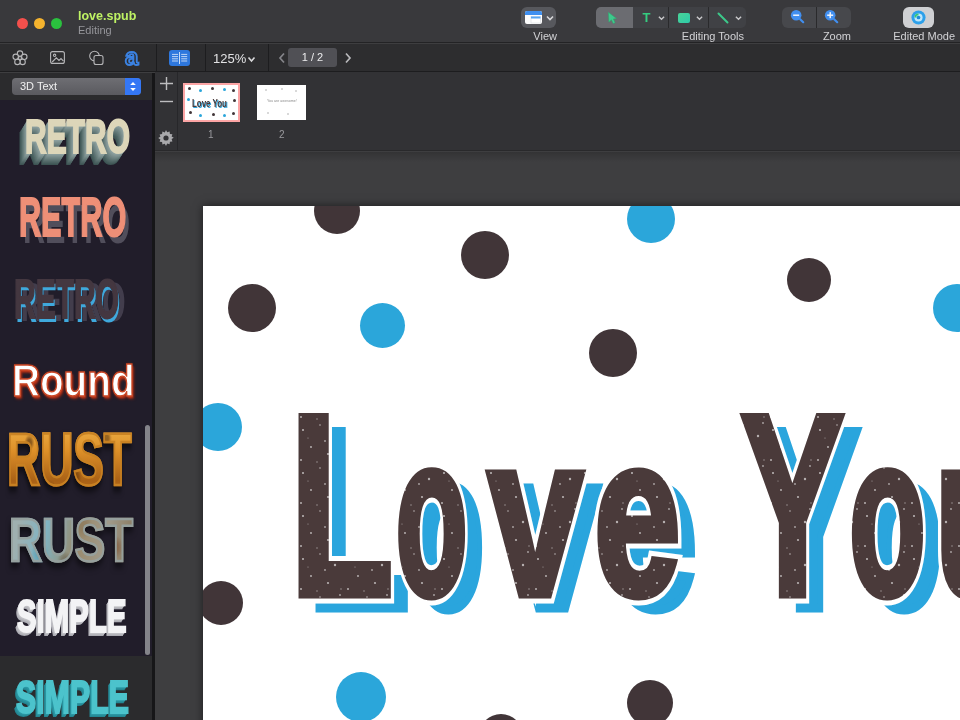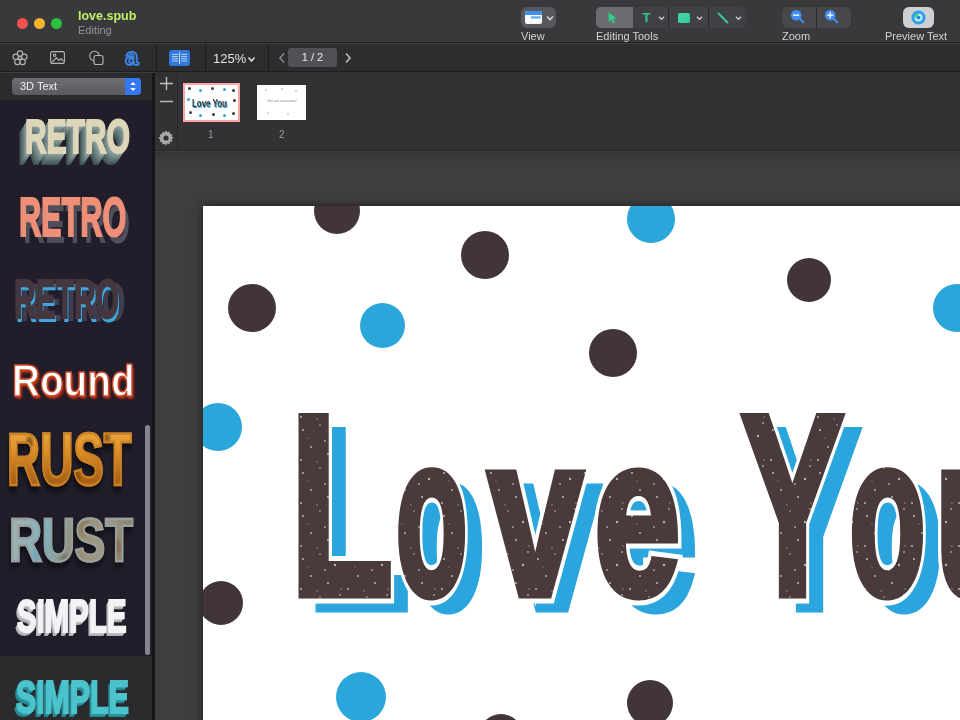--- a/index.html
+++ b/index.html
@@ -1,20 +1,20 @@
 <!DOCTYPE html>
 <html><head><meta charset="utf-8"><style>
 *{margin:0;padding:0;box-sizing:border-box}
 html,body{width:960px;height:720px;overflow:hidden;background:#3e3e40;font-family:"Liberation Sans",sans-serif}
 .abs{position:absolute}
 #titlebar{position:absolute;left:0;top:0;width:960px;height:43px;background:#39393c;border-bottom:1px solid #232325}
 .tl{position:absolute;top:18px;width:11px;height:11px;border-radius:50%}
 #title{position:absolute;left:78px;top:9px;color:#bef264;font-size:12.5px;font-weight:bold}
 #edited{position:absolute;left:78px;top:24px;color:#96969b;font-size:11px}
-.tblabel{position:absolute;top:30px;color:#d2d2d5;font-size:11px;text-align:left;white-space:nowrap}
+.tblabel{position:absolute;top:30px;color:#d2d2d5;font-size:11px;text-align:right;white-space:nowrap}
 #row2{position:absolute;left:0;top:44px;width:960px;height:28px;background:#2d2d2f;border-bottom:1px solid #1d1d1f}
 .vsep{position:absolute;top:0;width:1px;height:28px;background:#1d1d1f}
 #sidebar{position:absolute;left:0;top:73px;width:152px;height:647px;background:#2b2b2d}
 #stylepanel{position:absolute;left:0;top:27px;width:152px;height:556px;background:#211d2a}
 #seldiv{position:absolute;left:152px;top:73px;width:3px;height:647px;background:#161618}
 #dd{position:absolute;left:12px;top:5px;width:129px;height:17px;border-radius:4px;background:linear-gradient(#6e6e73,#5a5a5f);color:#f0f0f0;font-size:11px;line-height:17px;padding-left:8px}
 #ddcap{position:absolute;right:0;top:0;width:16px;height:17px;border-radius:0 4px 4px 0;background:#3477f5}
 .sitem{position:absolute;font-weight:bold;white-space:nowrap;width:max-content;transform-origin:0 0;line-height:1.149}
 #pagesbar{position:absolute;left:155px;top:72px;width:805px;height:79px;background:#323235;border-bottom:1px solid #29292b}
 #pb-sep{position:absolute;left:22px;top:0;width:1px;height:79px;background:#27272a}
@@ -83,21 +83,21 @@
   </svg>
   <div class="tblabel" style="left:782px;width:69px">Zoom</div>
 
   <div class="abs" style="left:903px;top:7px;width:31px;height:21px;background:#cfd0d3;border-radius:6px"></div>
   <svg class="abs" style="left:911px;top:10px" width="15" height="15" viewBox="0 0 17 17">
     <circle cx="8.5" cy="8.5" r="8" fill="#2da0ea"></circle>
     <circle cx="8.5" cy="8.5" r="4.6" fill="#bfe6fb"></circle>
     <path d="M8.5 3.9 a4.6 4.6 0 0 0 -4.6 4.6 h2 a2.6 2.6 0 0 1 2.6 -2.6 z" fill="#37c871"></path>
     <circle cx="8.5" cy="8.5" r="2.1" fill="#1d8ed8"></circle>
   </svg>
-  <div class="tblabel" style="left:885px;width:70px">Preview Text</div>
+  <div class="tblabel" style="left:885px;width:70px">Edited Mode</div>
 </div>
 
 <div id="row2">
   <div class="vsep" style="left:156px"></div>
   <div class="vsep" style="left:205px"></div>
   <div class="vsep" style="left:268px"></div>
   <svg class="abs" style="left:12px;top:6px" width="16" height="16" viewBox="0 0 16 16" stroke="#b6b6b8" stroke-width="1.1">
     <circle cx="8" cy="3.6" r="2.7" fill="#2d2d2f"></circle>
     <circle cx="12.3" cy="6.8" r="2.7" fill="#2d2d2f"></circle>
     <circle cx="10.6" cy="11.9" r="2.7" fill="#2d2d2f"></circle>

